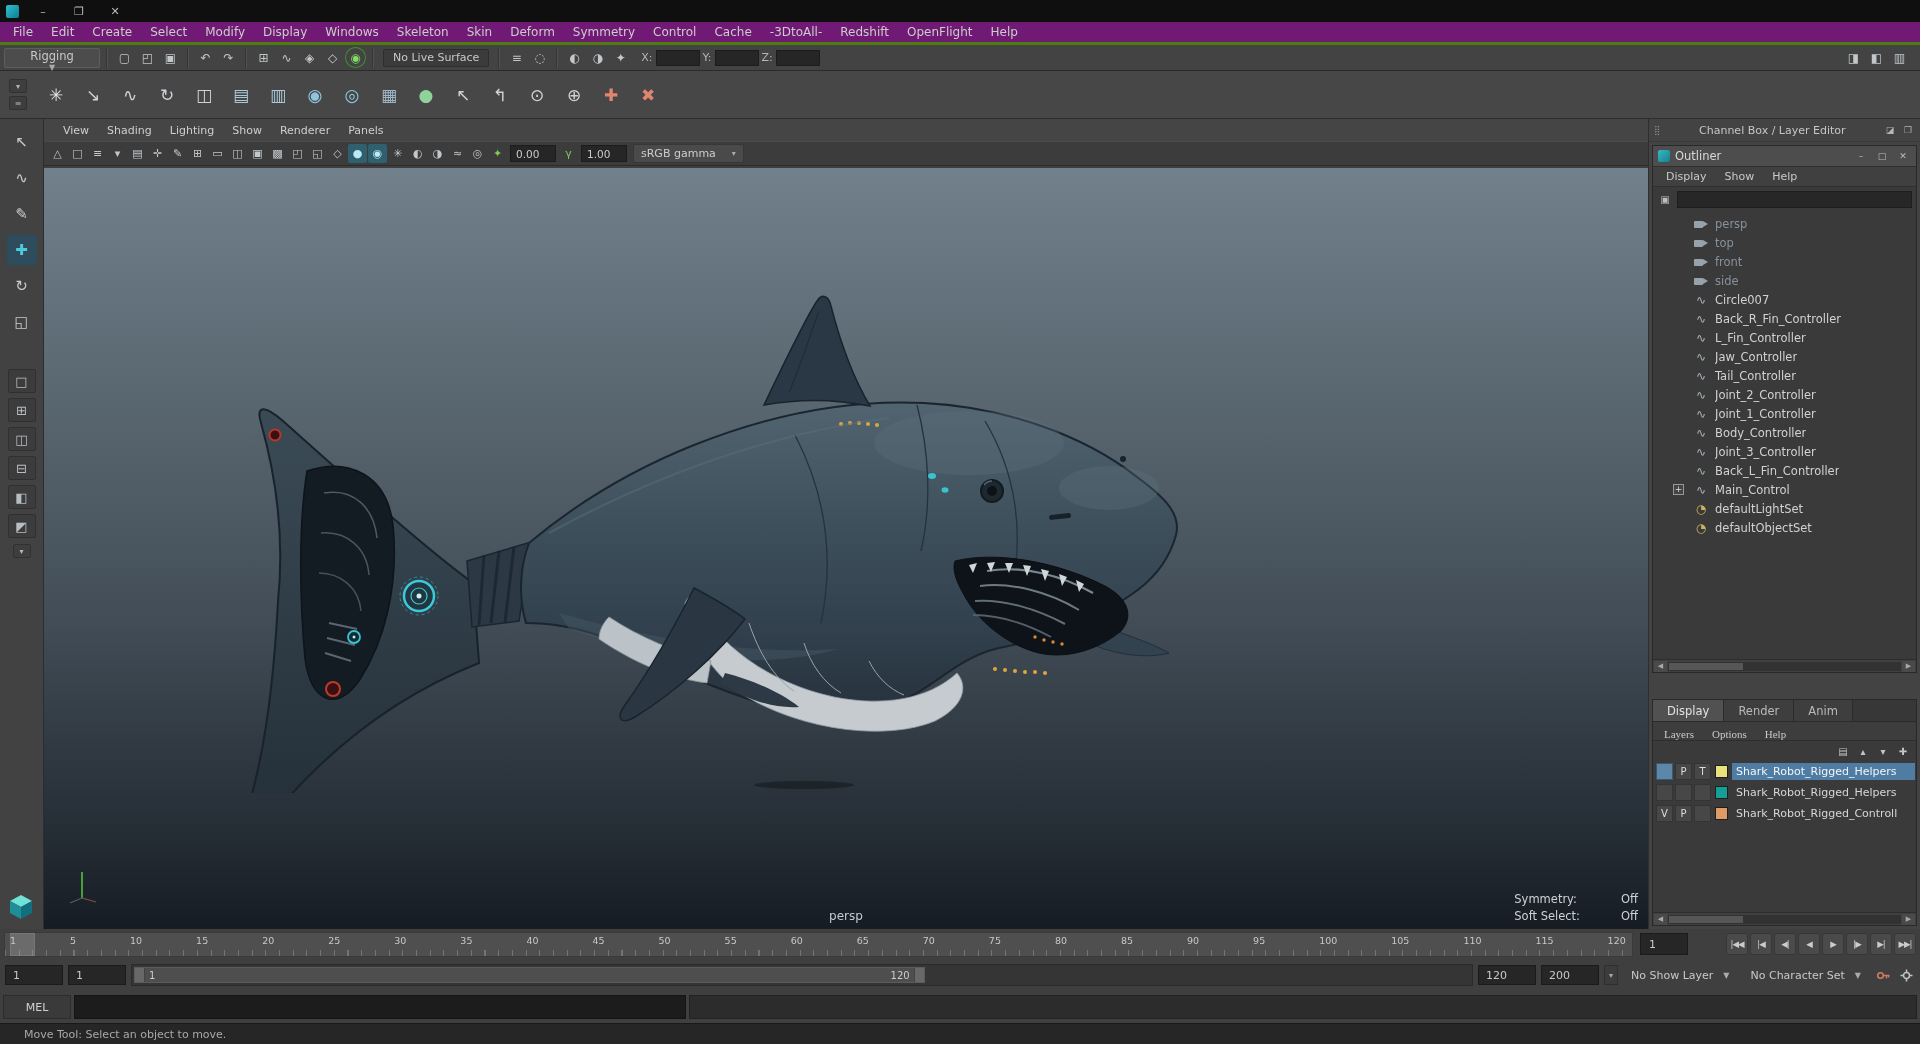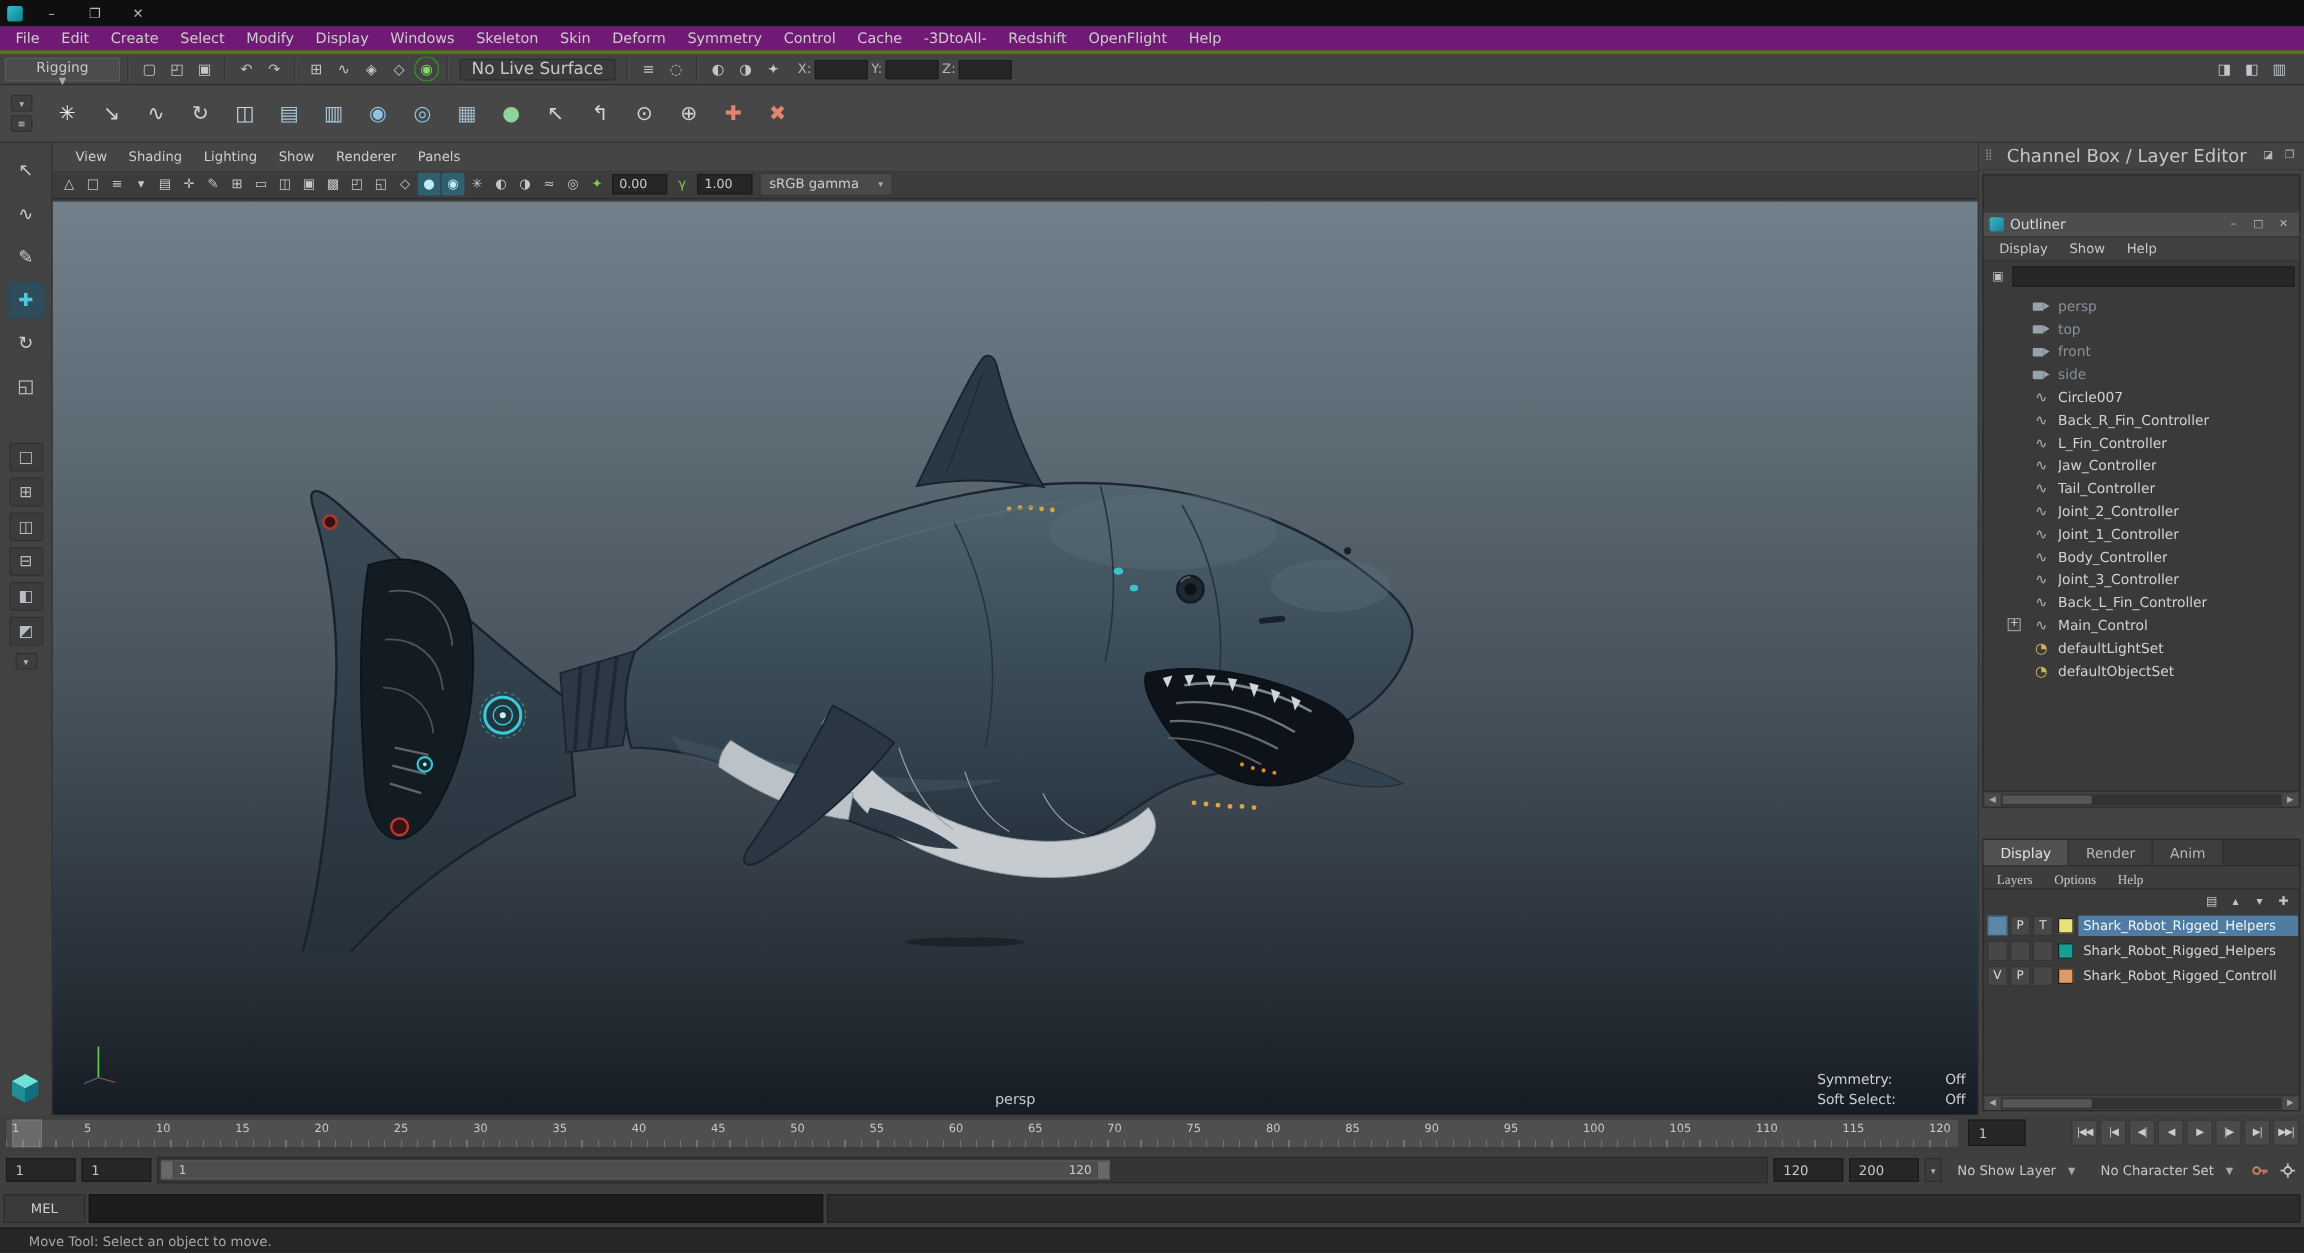--- a/index.html
+++ b/index.html
@@ -26,21 +26,21 @@
   .statusline { position:absolute; top:45px; left:0; right:0; height:26px; background:#434343;
     border-bottom:1px solid #2b2b2b; display:flex; align-items:center; padding:0 4px; gap:2px; }
   .menuset { width:96px; height:20px; background:#4c4c4c; border:1px solid #5d5d5d; border-radius:2px;
     display:flex; align-items:center; justify-content:space-between; padding:0 6px; font-size:11.5px;flex-direction:column; }
   .caret { font-size:8px; color:#aaa; }
   .sl-sep { width:0; height:20px; border-left:1px solid #353535; border-right:1px solid #525252; margin:0 4px; }
   .s-icon { width:21px; height:21px; display:flex; align-items:center; justify-content:center;
     font-size:12px; color:#c2c7cb; border-radius:2px; }
   .s-icon.green { color:#82dd66; box-shadow:inset 0 0 0 1px #3f8f33; border-radius:50%; }
   .nls-box { height:18px; background:#3b3b3b; border:1px solid #2d2d2d; border-radius:2px;
-    padding:0 9px; font-size:14px; display:flex; align-items:center; color:#c8c8c8; margin:0 3px; }
+    padding:0 9px; font-size:11px; display:flex; align-items:center; color:#c8c8c8; margin:0 3px; }
   .coord-group { display:flex; align-items:center; gap:3px; margin-left:8px; }
   .coord-label { font-size:11px; color:#b5b5b5; }
   .coord-input { width:44px; height:16px; background:#262626; border:1px solid #1c1c1c; color:#ddd;
     font-size:11px; padding:0 3px; }
   .sl-right { margin-left:auto; display:flex; gap:2px; padding-right:6px; }
   
   .shelfrow { position:absolute; top:71px; left:0; right:0; height:48px; background:#474747;
     border-bottom:1px solid #2d2d2d; display:flex; align-items:center; padding-left:3px; }
   .shelf-tab-col { width:30px; display:flex; flex-direction:column; gap:3px; align-items:center; }
   .mini-btn { width:18px; height:14px; font-size:8px; display:flex; align-items:center; justify-content:center;
@@ -80,27 +80,27 @@
     font-size:12px; color:#c3cbd2; }
   .sym-block { position:absolute; right:10px; bottom:6px; display:grid;
     grid-template-columns:auto 58px; gap:3px 0; font-size:11.5px; color:#ccd2d7; }
   .sym-block .val { text-align:right; }
   .axis-gizmo { position:absolute; left:18px; bottom:22px; }
   
   .rightpanel { width:272px; background:#434343; border-left:1px solid #2e2e2e; display:flex;
     flex-direction:column; flex:none; }
   .cb-strip { height:23px; display:flex; align-items:center; padding:0 5px; border-bottom:1px solid #393939; }
   .grip { color:#8b8b8b; font-size:9px; letter-spacing:1px; }
-  .cb-title { flex:1; text-align:center; font-size:15px; color:#c6c6c6; white-space:nowrap; overflow:hidden; }
+  .cb-title { flex:1; text-align:center; font-size:11px; color:#c6c6c6; white-space:nowrap; overflow:hidden; }
   .cb-icons { display:flex; gap:4px; }
   .cb-icon { width:14px; height:14px; font-size:9px; color:#b5b5b5; display:flex; align-items:center; justify-content:center; }
   .outliner-window { margin:3px 3px 0 3px; height:528px; background:#3a3a3a; border:1px solid #292929;
     display:flex; flex-direction:column; }
   .ow-title { height:21px; background:#4d4d4d; display:flex; align-items:center; padding:0 5px; gap:5px;
-    border-bottom:1px solid #2f2f2f;margin-top:31px; }
+    border-bottom:1px solid #2f2f2f; }
   .ow-title-icon { width:12px; height:12px; border-radius:2px; background:linear-gradient(135deg,#37b8ca,#16808f); }
   .ow-title-text { flex:1; font-size:11.5px; color:#d8d8d8; }
   .ow-btn { width:16px; height:14px; font-size:9px; display:flex; align-items:center; justify-content:center; color:#bbb; }
   .ow-menus { height:20px; display:flex; align-items:center; background:#404040; border-bottom:1px solid #2f2f2f; padding-left:4px; }
   .ow-menu-item { padding:0 9px; font-size:11px; color:#c9c9c9; }
   .ow-search { height:24px; display:flex; align-items:center; gap:4px; padding:0 4px; }
   .ow-search-icon { width:16px; height:16px; font-size:10px; color:#b9bec3; display:flex; align-items:center; justify-content:center; }
   .ow-search-input { flex:1; height:17px; background:#272727; border:1px solid #1d1d1d; color:#ddd; font-size:11px; padding:0 4px; }
   .ow-tree { flex:1; padding-top:3px; overflow:hidden; }
   .o-item { height:19px; display:flex; align-items:center; padding-left:40px; position:relative;

